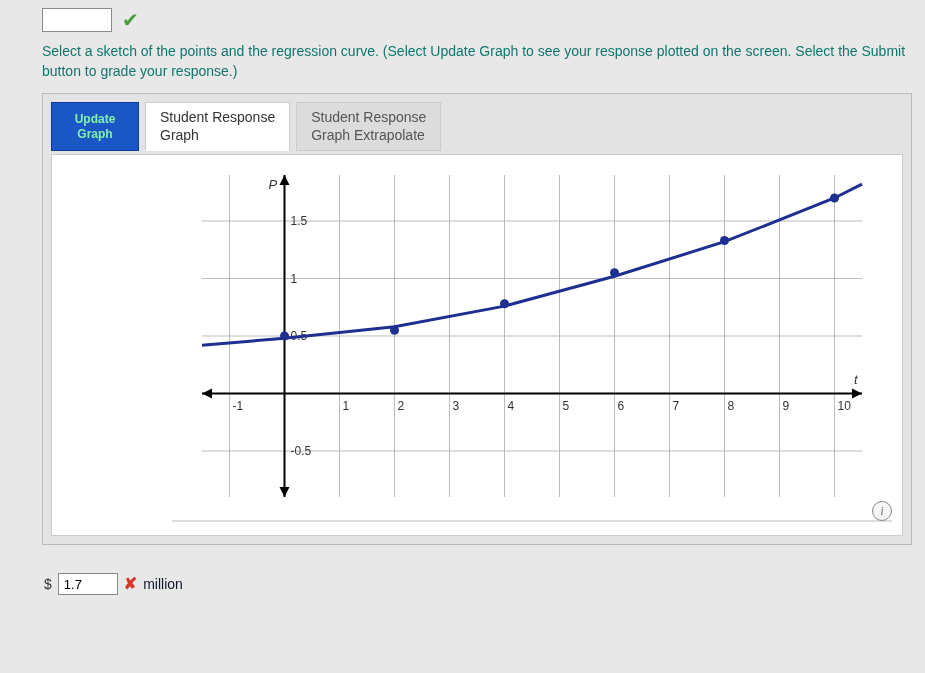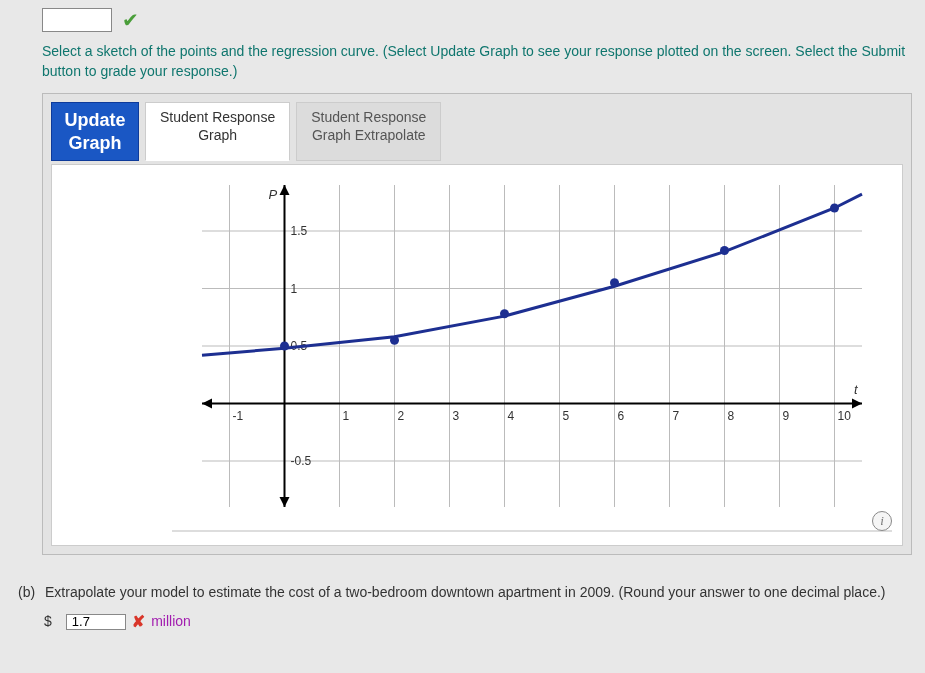--- a/index.html
+++ b/index.html
@@ -41,37 +41,37 @@
       width: 870px;
     }
     .panel-head {
       display: flex;
       align-items: stretch;
       gap: 6px;
       margin-bottom: 4px;
     }
     .update-btn {
       background: #1a57c4;
-      color: #ffffff;
+      color: #86efac;
       border: 1px solid #0d3a9a;
       font-weight: bold;
-      font-size: 18px;
+      font-size: 12px;
       padding: 6px 10px;
       line-height: 1.25;
       text-align: center;
       cursor: pointer;
       width: 88px;
     }
     .tab {
       background: #ebebeb;
       border: 1px solid #ccc;
       padding: 6px 14px;
       font-size: 14px;
       color: #333;
-      text-align: center;
+      text-align: left;
       line-height: 1.25;
       cursor: pointer;
     }
     .tab.active {
       background: #fff;
       border-bottom: 1px solid #fff;
       position: relative;
       z-index: 2;
     }
     .tab.inactive {
@@ -111,29 +111,28 @@
     .part-label { margin-right: 6px; }
     .answer-row {
       display: flex;
       align-items: center;
       gap: 6px;
       margin-left: 26px;
     }
     .dollar { color: #333; }
     .answer-input {
       width: 60px;
-      height: 16px;
+      height: 22px;
       border: 1px solid #888;
       background: #fff;
       padding: 2px 5px;
       font-size: 13px;
-      margin-left: 8px;
     }
     .x-icon { color: #d9362a; font-weight: bold; font-size: 16px; }
-    .unit-label { color: #a21caf; }
+    .unit-label { color: #0f172a; }
   </style>
 </head>
 <body>
 
 <div class="top-row">
   <input class="top-input" type="text" style="">
   <span class="check-icon">✔</span>
 </div>
 
 <p class="instructions">Select a sketch of the points and the regression curve. (Select Update Graph to see your response plotted on the screen. Select the Submit button to grade your response.)</p>
@@ -203,23 +202,19 @@
         <circle cx="442.5" cy="107.74999999999999" r="4.5" fill="#1d2f91"></circle>
         <circle cx="552.5" cy="75.54999999999998" r="4.5" fill="#1d2f91"></circle>
         <circle cx="662.5" cy="32.99999999999999" r="4.5" fill="#1d2f91"></circle>
         <line x1="0" y1="356" x2="720" y2="356" stroke="#bbb" stroke-width="1"></line>
       </svg>
     <div class="info-icon">i</div>
   </div>
 </div>
 
 <div class="part-b">
-  <p class="part-b-prompt">
-    <span class="part-label">(b)</span>
-    <span>Extrapolate your model to estimate the cost of a two-bedroom downtown apartment in 2009. (Round your answer to one decimal place.)</span>
-  </p>
   <div class="answer-row">
     <span class="dollar">$</span>
     <input class="answer-input" type="text" value="1.7" style="">
     <span class="x-icon">✘</span>
     <span class="unit-label">million</span>
   </div>
 </div>
 
 </body></html>

